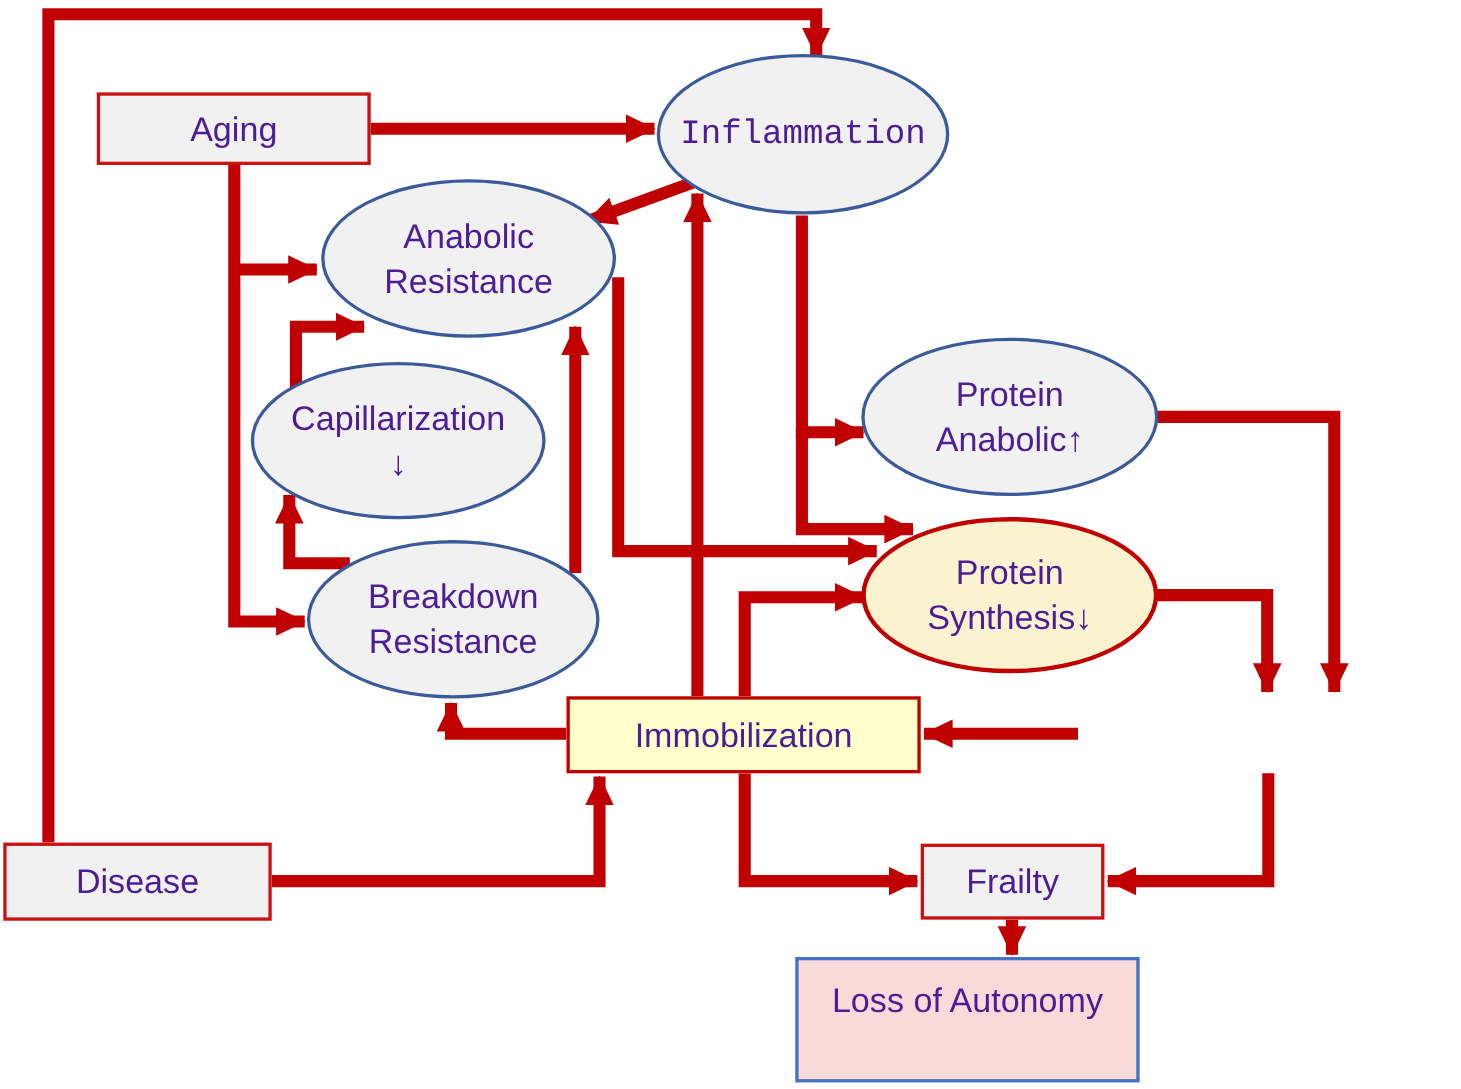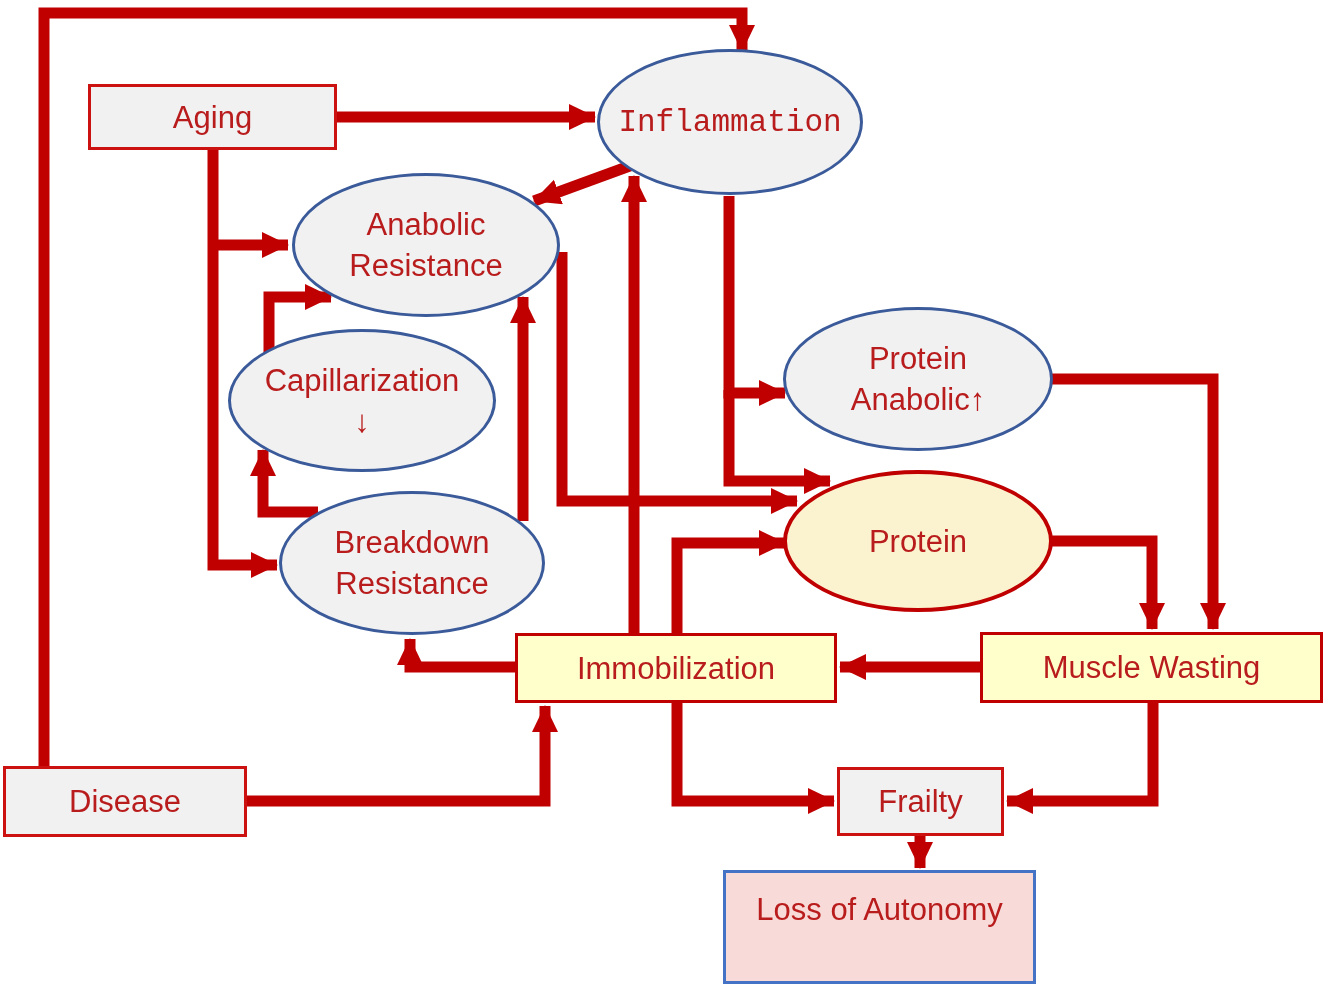--- a/index.html
+++ b/index.html
@@ -4,34 +4,34 @@
 <style>
   html,body{margin:0;padding:0;background:#ffffff;}
   #canvas{
     position:relative;width:1328px;height:990px;background:#ffffff;overflow:hidden;
     font-family:"Liberation Sans",sans-serif;
   }
   #edge-layer{position:absolute;left:0;top:0;width:1328px;height:990px;}
   .edge{stroke:#c00000;stroke-width:11;fill:none;}
   .node{
     position:absolute;display:flex;flex-direction:column;align-items:center;justify-content:center;
-    box-sizing:border-box;text-align:center;color:#b91c1c;
+    box-sizing:border-box;text-align:center;color:#4c1d95;
     font-size:31px;line-height:41px;font-family:"Liberation Sans",sans-serif;
   }
   .ellipse{border-radius:50%;}
   .gray-blue{background:#f1f1f2;border:3px solid #3a5a9a;}
   .gray-red{background:#f1f1f2;border:3px solid #cc1111;}
   .yellow-red{background:#ffffcc;border:3px solid #c00000;text-align:right;}
   .gold-red{background:#fbf3cf;border:4px solid #c00000;}
   .pink-blue{background:#f8dbd8;border:3px solid #4472c4;}
 
   
   #n-aging{left:88px;top:84px;width:249px;height:66px;}
   #n-inflammation{left:597px;top:49px;width:266px;height:146px;font-family:Liberation Mono, monospace;}
-  #n-anabolic{left:292px;top:173px;width:268px;height:144px;text-align:center;}
+  #n-anabolic{left:292px;top:163px;width:268px;height:144px;text-align:center;}
   #n-capillarization{left:228px;top:329px;width:268px;height:143px;}
   #n-insuline{left:279px;top:491px;width:266px;height:144px;}
   #n-breakdown{left:783px;top:307px;width:270px;height:144px;}
   #n-synthesis{left:783px;top:470px;width:270px;height:142px;}
   #n-immobilization{left:515px;top:633px;width:322px;height:70px;}
   #n-muscle-wasting{left:980px;top:632px;width:343px;height:71px;}
   #n-disease{left:3px;top:766px;width:244px;height:71px;}
   #n-frailty{left:837px;top:767px;width:167px;height:69px;}
   #n-loss{left:723px;top:870px;width:313px;height:114px;justify-content:flex-start;padding-top:16px;}
 </style>
@@ -92,29 +92,27 @@
     <span>Resistance</span>
   </div>
 
   <div id="n-breakdown" class="node ellipse gray-blue">
     <span>Protein</span>
     <span>Anabolic↑</span>
   </div>
 
   <div id="n-synthesis" class="node ellipse gold-red">
     <span>Protein</span>
+    <span>Synthesis↓</span>
   </div>
 
   <div id="n-immobilization" class="node yellow-red">
     <span>Immobilization</span>
   </div>
 
-  <div id="n-muscle-wasting" class="node yellow-red">
-    <span>Muscle Wasting</span>
-  </div>
 
   <div id="n-disease" class="node gray-red">
     <span>Disease</span>
   </div>
 
   <div id="n-frailty" class="node gray-red">
     <span>Frailty</span>
   </div>
 
   <div id="n-loss" class="node pink-blue">

